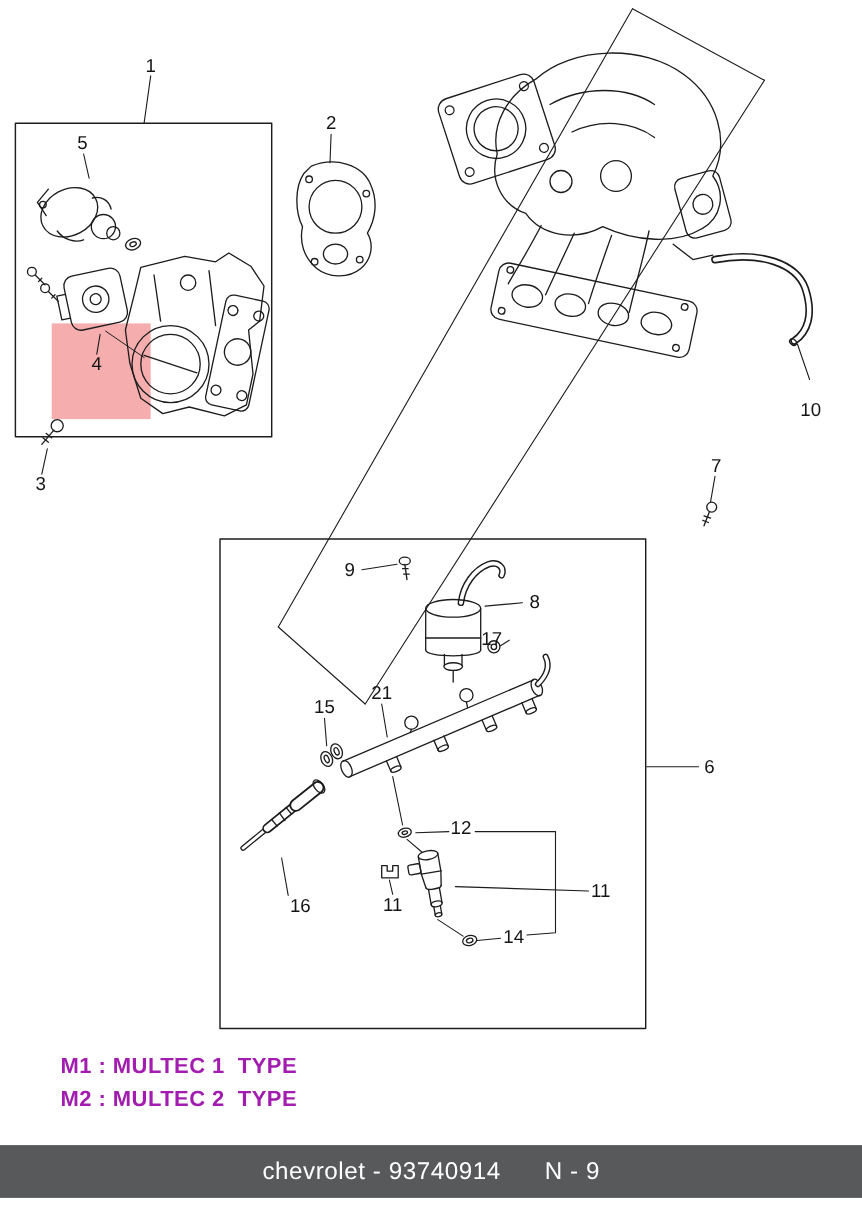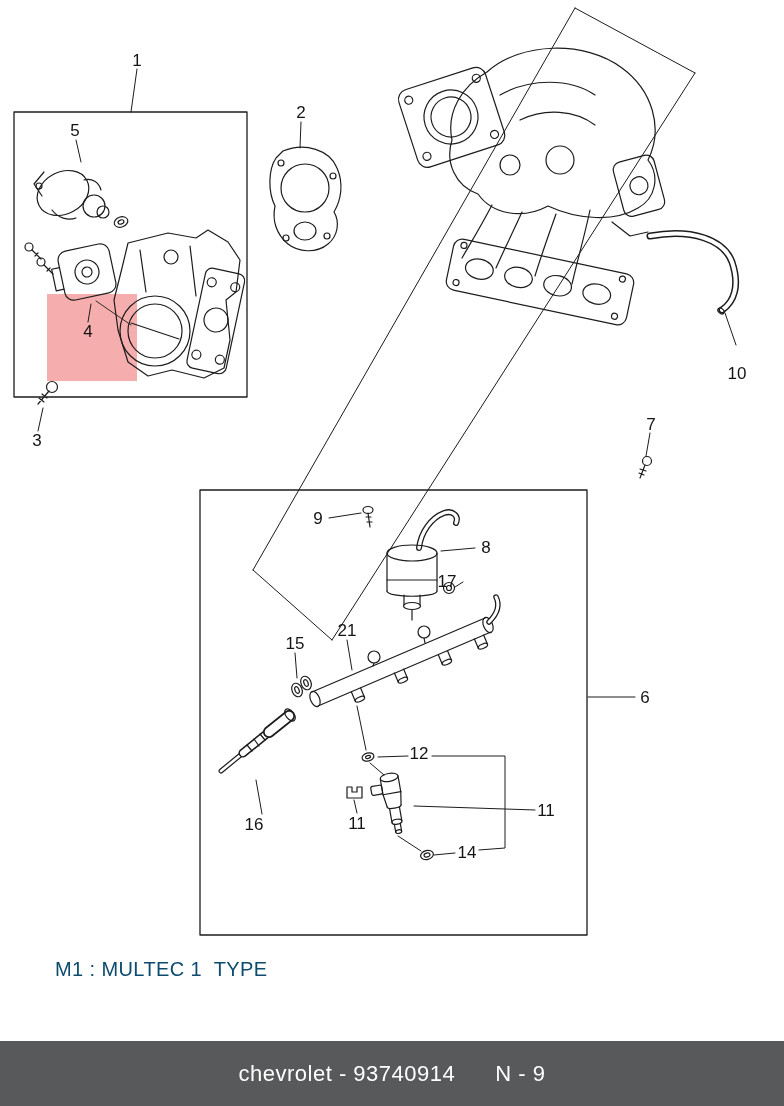--- a/index.html
+++ b/index.html
@@ -9,25 +9,25 @@
     overflow:hidden; font-family:"Liberation Sans", sans-serif;
   }
   .diagram-svg { position:absolute; left:0; top:0; }
   .callout {
     position:absolute; transform:translate(-50%,-50%);
     font-size:17px; color:#141414; line-height:1; cursor:pointer;
     font-family:"Liberation Sans", sans-serif;
   }
   .notes {
     position:absolute; left:55px; top:958px;
-    font-size:20px; color:#0c4a6e; letter-spacing:0.4px;
+    font-size:20px; color:#a21caf; letter-spacing:0.4px;font-weight:bold;
   }
   .note-line { margin-bottom:7px; white-space:pre; }
   .footer {
-    position:absolute; left:0; top:1041px; width:784px; height:65px;
+    position:absolute; left:0; top:1041px; width:784px; height:48px;
     background:#58595b; color:#ffffff;
     display:flex; align-items:center; justify-content:center; gap:40px;
     font-size:22px; letter-spacing:0.5px;text-align:center;
   }
 </style>
 </head>
 <body>
 
 <div class="canvas">
 
@@ -294,26 +294,27 @@
   <div class="callout" style="left:645px;top:697px">6</div>
   <div class="callout" style="left:651px;top:424px">7</div>
   <div class="callout" style="left:486px;top:547px">8</div>
   <div class="callout" style="left:318px;top:518px">9</div>
   <div class="callout" style="left:737px;top:373px">10</div>
   <div class="callout" style="left:546px;top:810px">11</div>
   <div class="callout" style="left:419px;top:753px">12</div>
   <div class="callout" style="left:467px;top:852px">14</div>
   <div class="callout" style="left:357px;top:823px">11</div>
   <div class="callout" style="left:295px;top:643px">15</div>
-  <div class="callout" style="left:254px;top:824px">16</div>
+  <div class="callout" style="left:273px;top:824px">16</div>
   <div class="callout" style="left:447px;top:581px">17</div>
   <div class="callout" style="left:347px;top:630px">21</div>
 
   <div class="notes">
     <div class="note-line">M1 : MULTEC 1  TYPE</div>
+    <div class="note-line">M2 : MULTEC 2  TYPE</div>
   </div>
 
   <div class="footer">
     <span>chevrolet - 93740914</span>
     <span>N - 9</span>
   </div>
 
 </div>
 
 </body></html>

